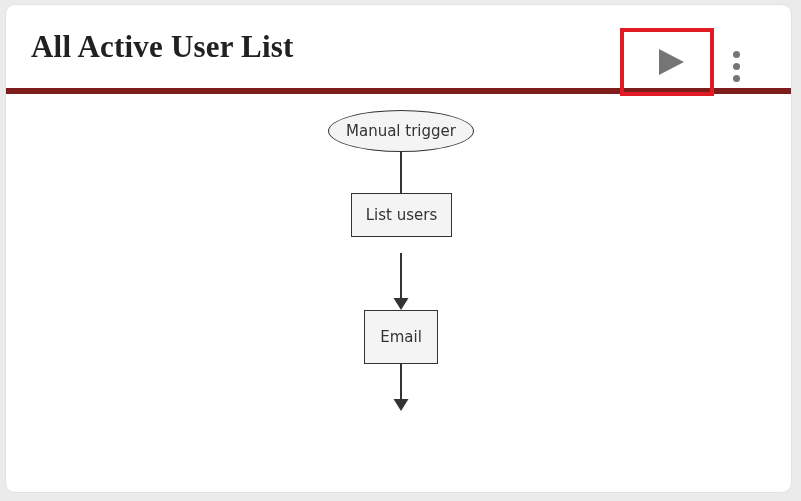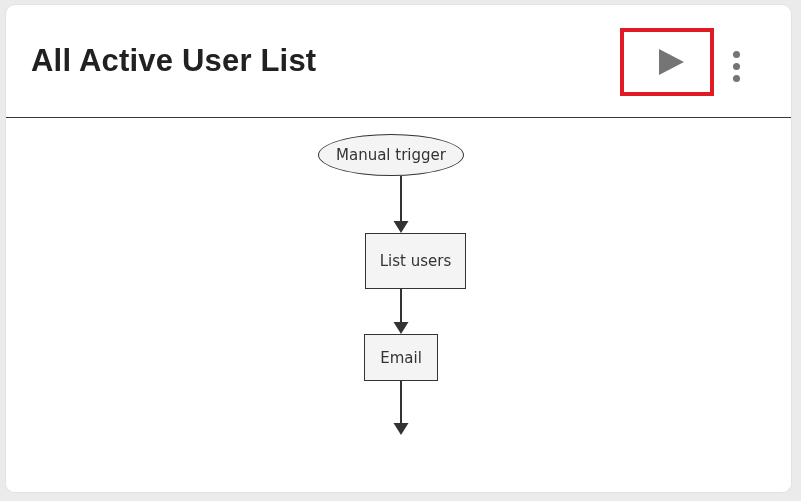--- a/index.html
+++ b/index.html
@@ -14,24 +14,25 @@
     position: absolute;
     left: 5px; top: 4px;
     width: 787px; height: 489px;
     background: #ffffff;
     border: 1px solid #e2e2e2;
     border-radius: 10px;
     overflow: hidden;
   }
   .card-header {
     position: relative;
-    height: 113px;
-    border-bottom: 1px solid #7f1d1d;
+    height: 89px;
+    border-bottom: 6px solid #7f1d1d;
     display: flex;
     align-items: center;
+    font-family: Liberation Serif, serif;
   }
   .card-title {
     position: absolute;
     left: 25px;
     top: 0; bottom: 0;
     display: flex;
     align-items: center;
     font-size: 31px;
     font-weight: 700;
     color: #212121;
@@ -94,31 +95,31 @@
     align-items: center;
     justify-content: center;
     background: #f4f4f4;
     border: 1px solid #333333;
     color: #333333;
     font-size: 15px;
     font-family: "DejaVu Sans", sans-serif;
     white-space: nowrap;
   }
   .node-ellipse {
-    left: 312px; top: 16px;
+    left: 322px; top: 16px;
     width: 146px; height: 42px;
     border-radius: 50%;
   }
   .node-rect-list {
-    left: 345px; top: 115px;
-    width: 101px; height: 56px; margin-left: 14px;
+    left: 345px; top: 99px;
+    width: 101px; height: 44px;
   }
   .node-rect-email {
     left: 358px; top: 216px;
-    width: 74px; height: 47px;
+    width: 74px; height: 54px;
   }
   .node-circle-end {
     left: 368px; top: 317px;
     width: 54px; height: 54px;
     border-radius: 50%;
   }
 </style>
 </head>
 <body>
 

